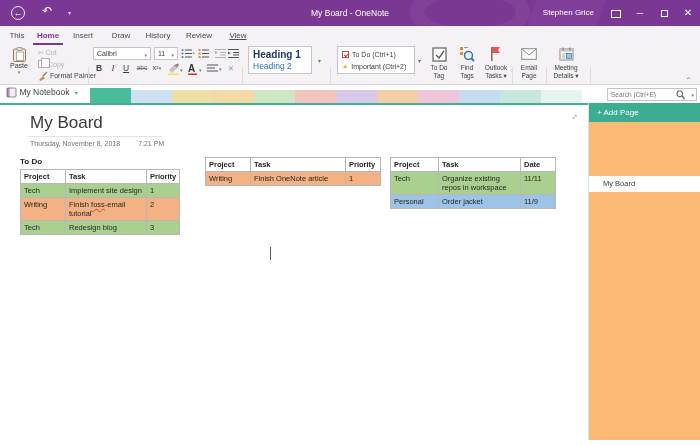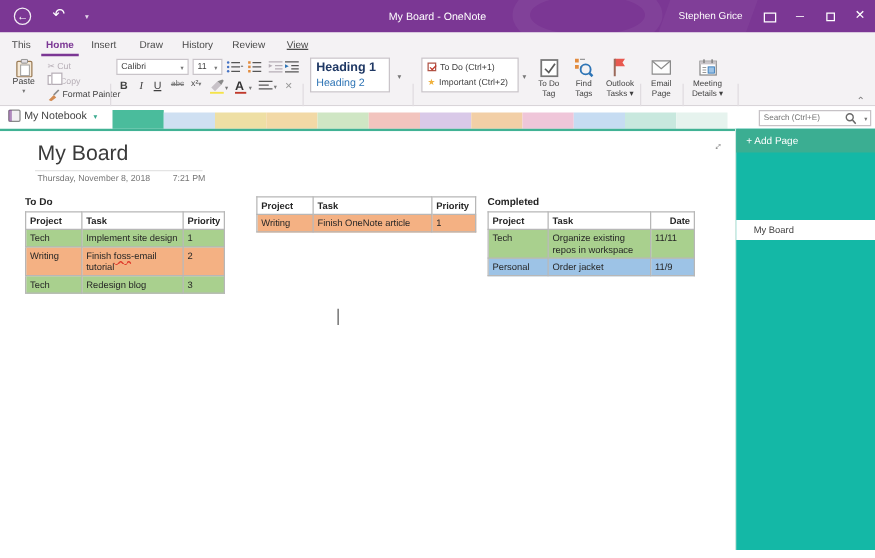--- a/index.html
+++ b/index.html
@@ -82,21 +82,21 @@
 
   .board { position:absolute; top:52px; }
   .board-caption { font-size:8px; font-weight:bold; color:#262626; margin-bottom:3px; }
   table.one { border-collapse:collapse; }
   table.one th, table.one td { border:1px solid #b7b7b7; font-size:7.5px; color:#262626; padding:2px 3px; text-align:left; vertical-align:top; font-weight:normal; }
   table.one th { font-weight:bold; background:#fff; }
   .squiggle { text-decoration:underline; text-decoration-style:wavy; text-decoration-color:#e03e2d; text-decoration-thickness:1px; }
   .caret-cursor { position:absolute; left:270px; top:142px; width:1px; height:13px; background:#5a5a5a; }
 
   
-  .page-panel { position:absolute; left:588px; top:103px; width:112px; height:337px; background:#14b8a6; border-left:1px solid #cfe8e0; }
+  .page-panel { position:absolute; left:588px; top:103px; width:112px; height:337px; background:#fdba74; border-left:1px solid #cfe8e0; }
   .pp-header { position:absolute; left:0; top:0; width:112px; height:19px; background:#3bae92; color:#fff; font-size:8px; line-height:19px; padding-left:8px; }
   .pp-item { position:absolute; left:0; top:73px; width:112px; height:16px; background:#fff; font-size:7.5px; color:#404040; line-height:16px; padding-left:14px; }
 
   svg { display:block; }
   .inline-svg { display:inline-block; vertical-align:middle; }
 </style>
 </head>
 <body>
 
 <div class="app">
@@ -371,27 +371,26 @@
         <tr style="background-color: rgb(244, 177, 131);">
           <td>Writing</td>
           <td>Finish OneNote article</td>
           <td>1</td>
         </tr>
       </tbody>
         </table>
     </div>
 
     <div class="board" style="left:390px;">
-      <div class="board-caption">Completed</div>
       <table class="one">
         <tbody>
             <tr>
           <th style="width:48px;">Project</th>
           <th style="width:82px;">Task</th>
-          <th style="width:35px;text-align:right;">Date</th>
+          <th style="width:35px;">Date</th>
         </tr>
         <tr style="background-color: rgb(169, 208, 142);">
           <td>Tech</td>
           <td>Organize existing repos in workspace</td>
           <td>11/11</td>
         </tr>
         <tr style="background-color: rgb(157, 195, 230);">
           <td>Personal</td>
           <td>Order jacket</td>
           <td>11/9</td>

